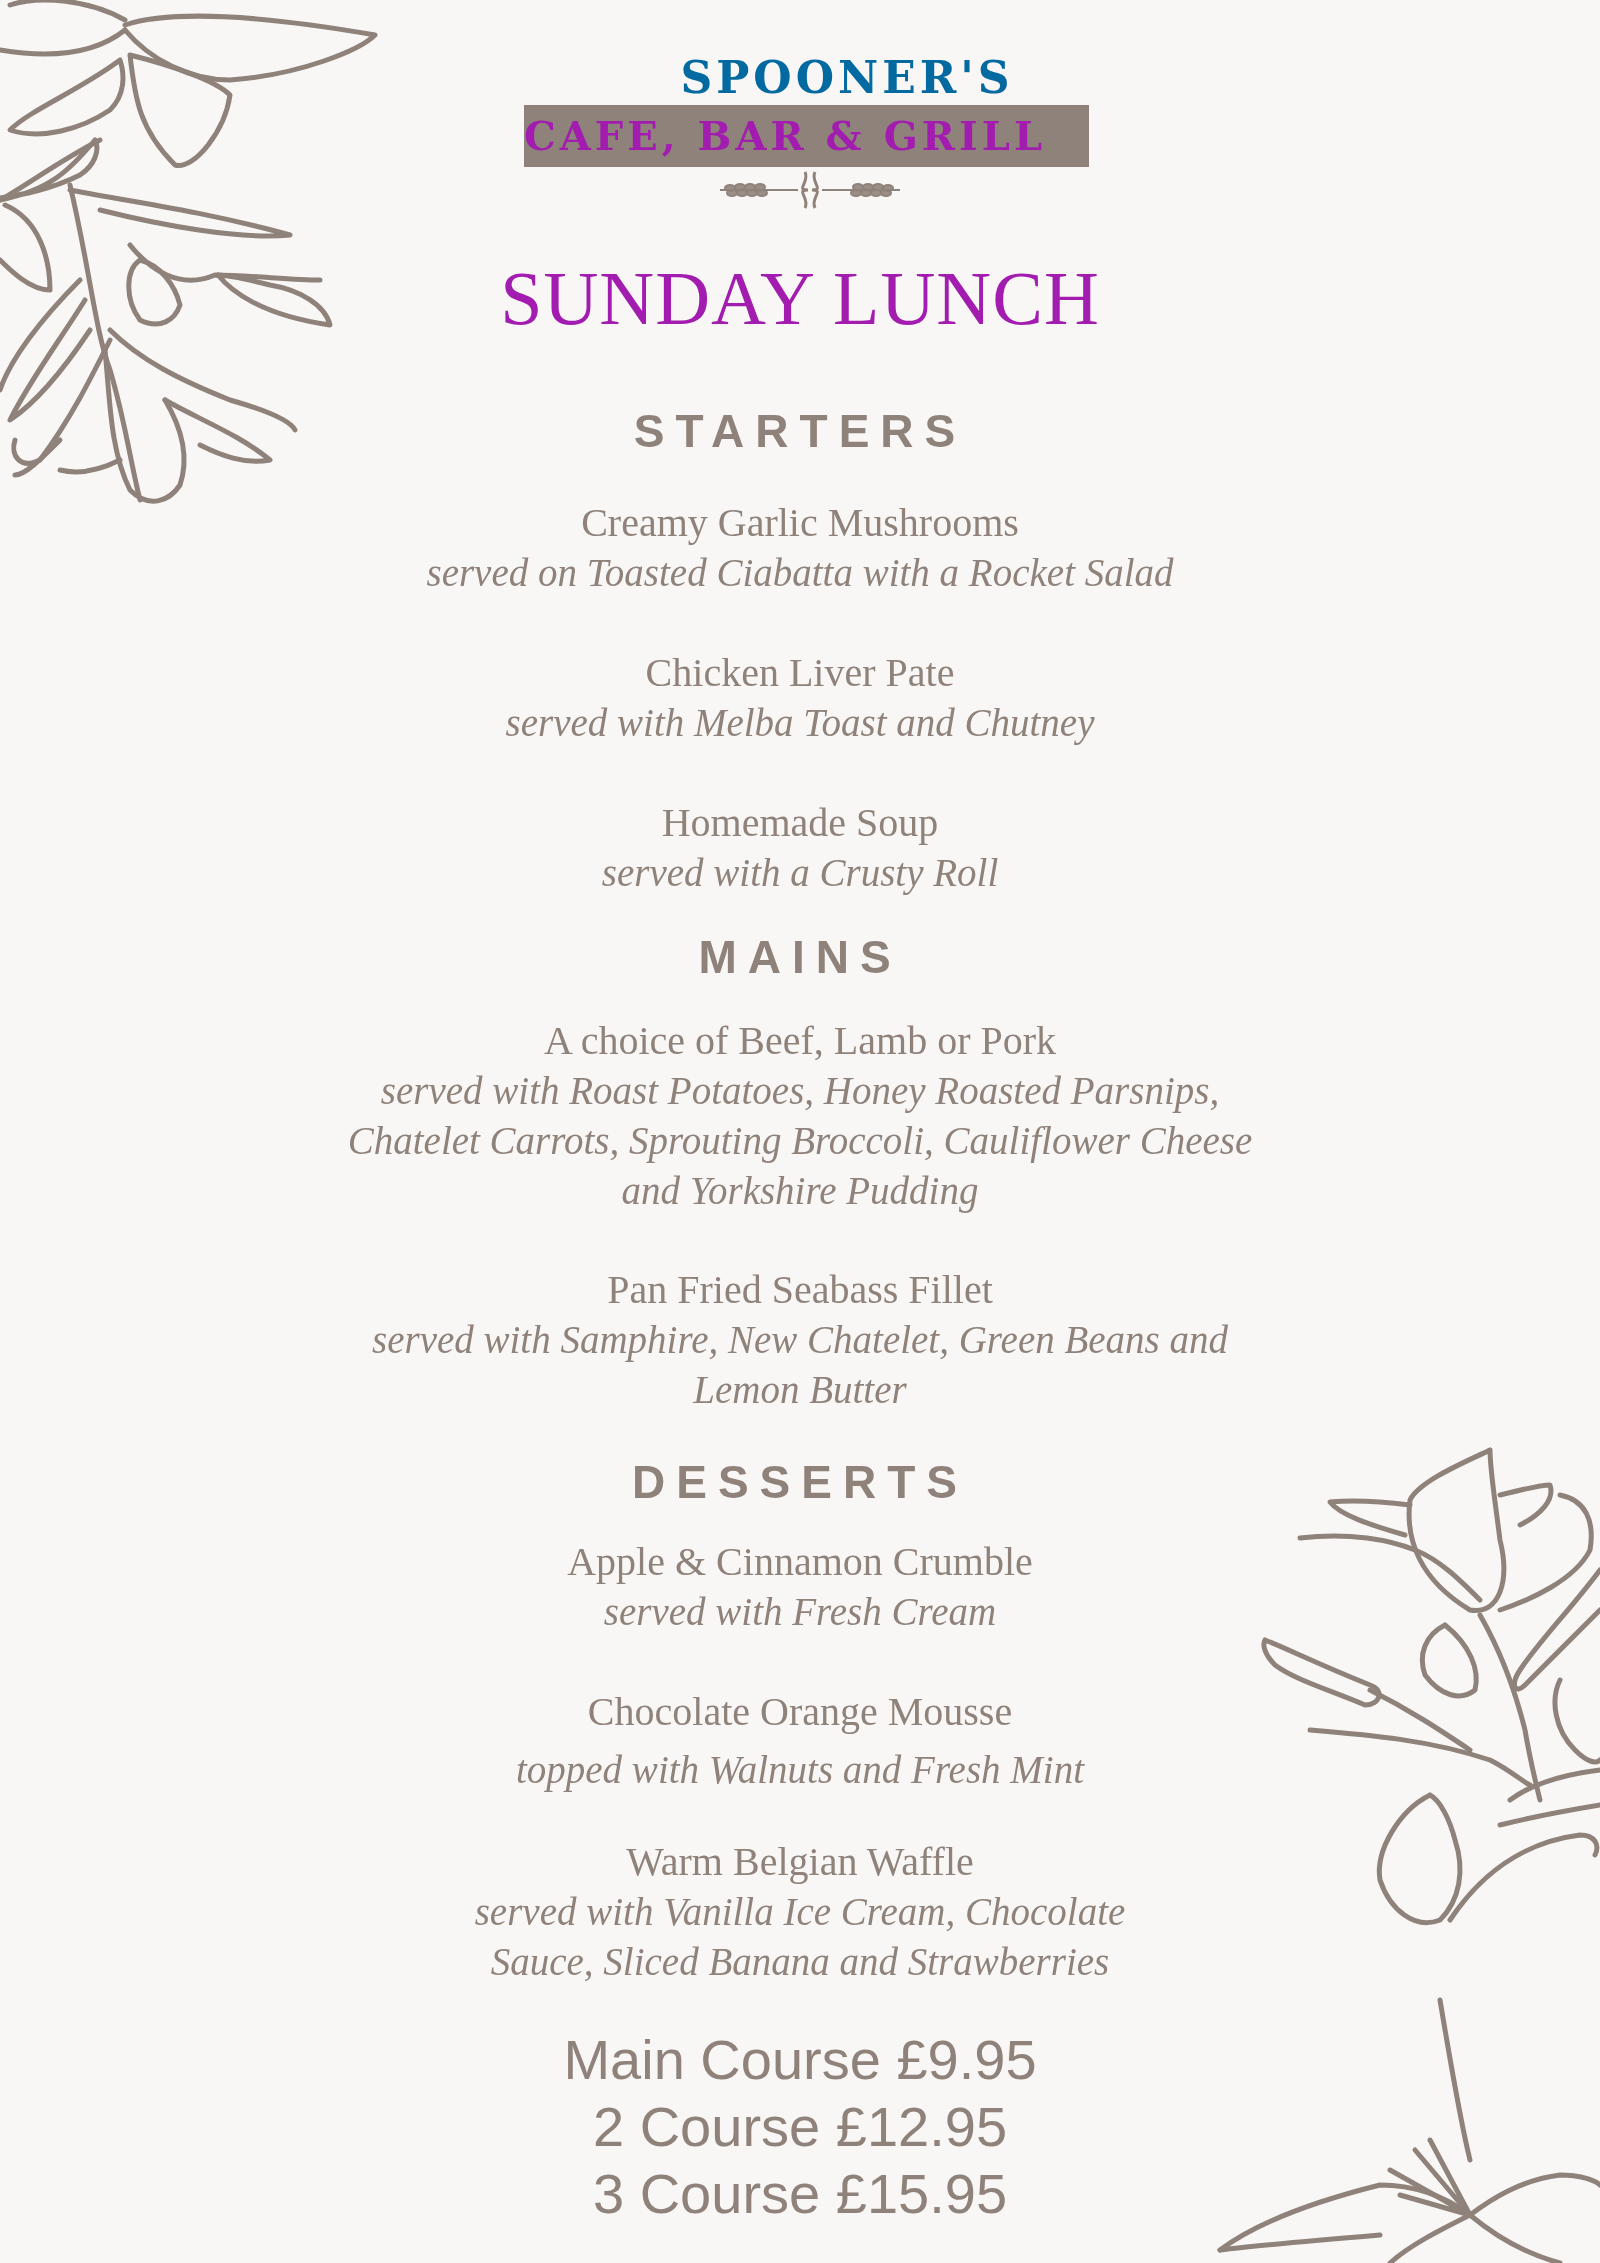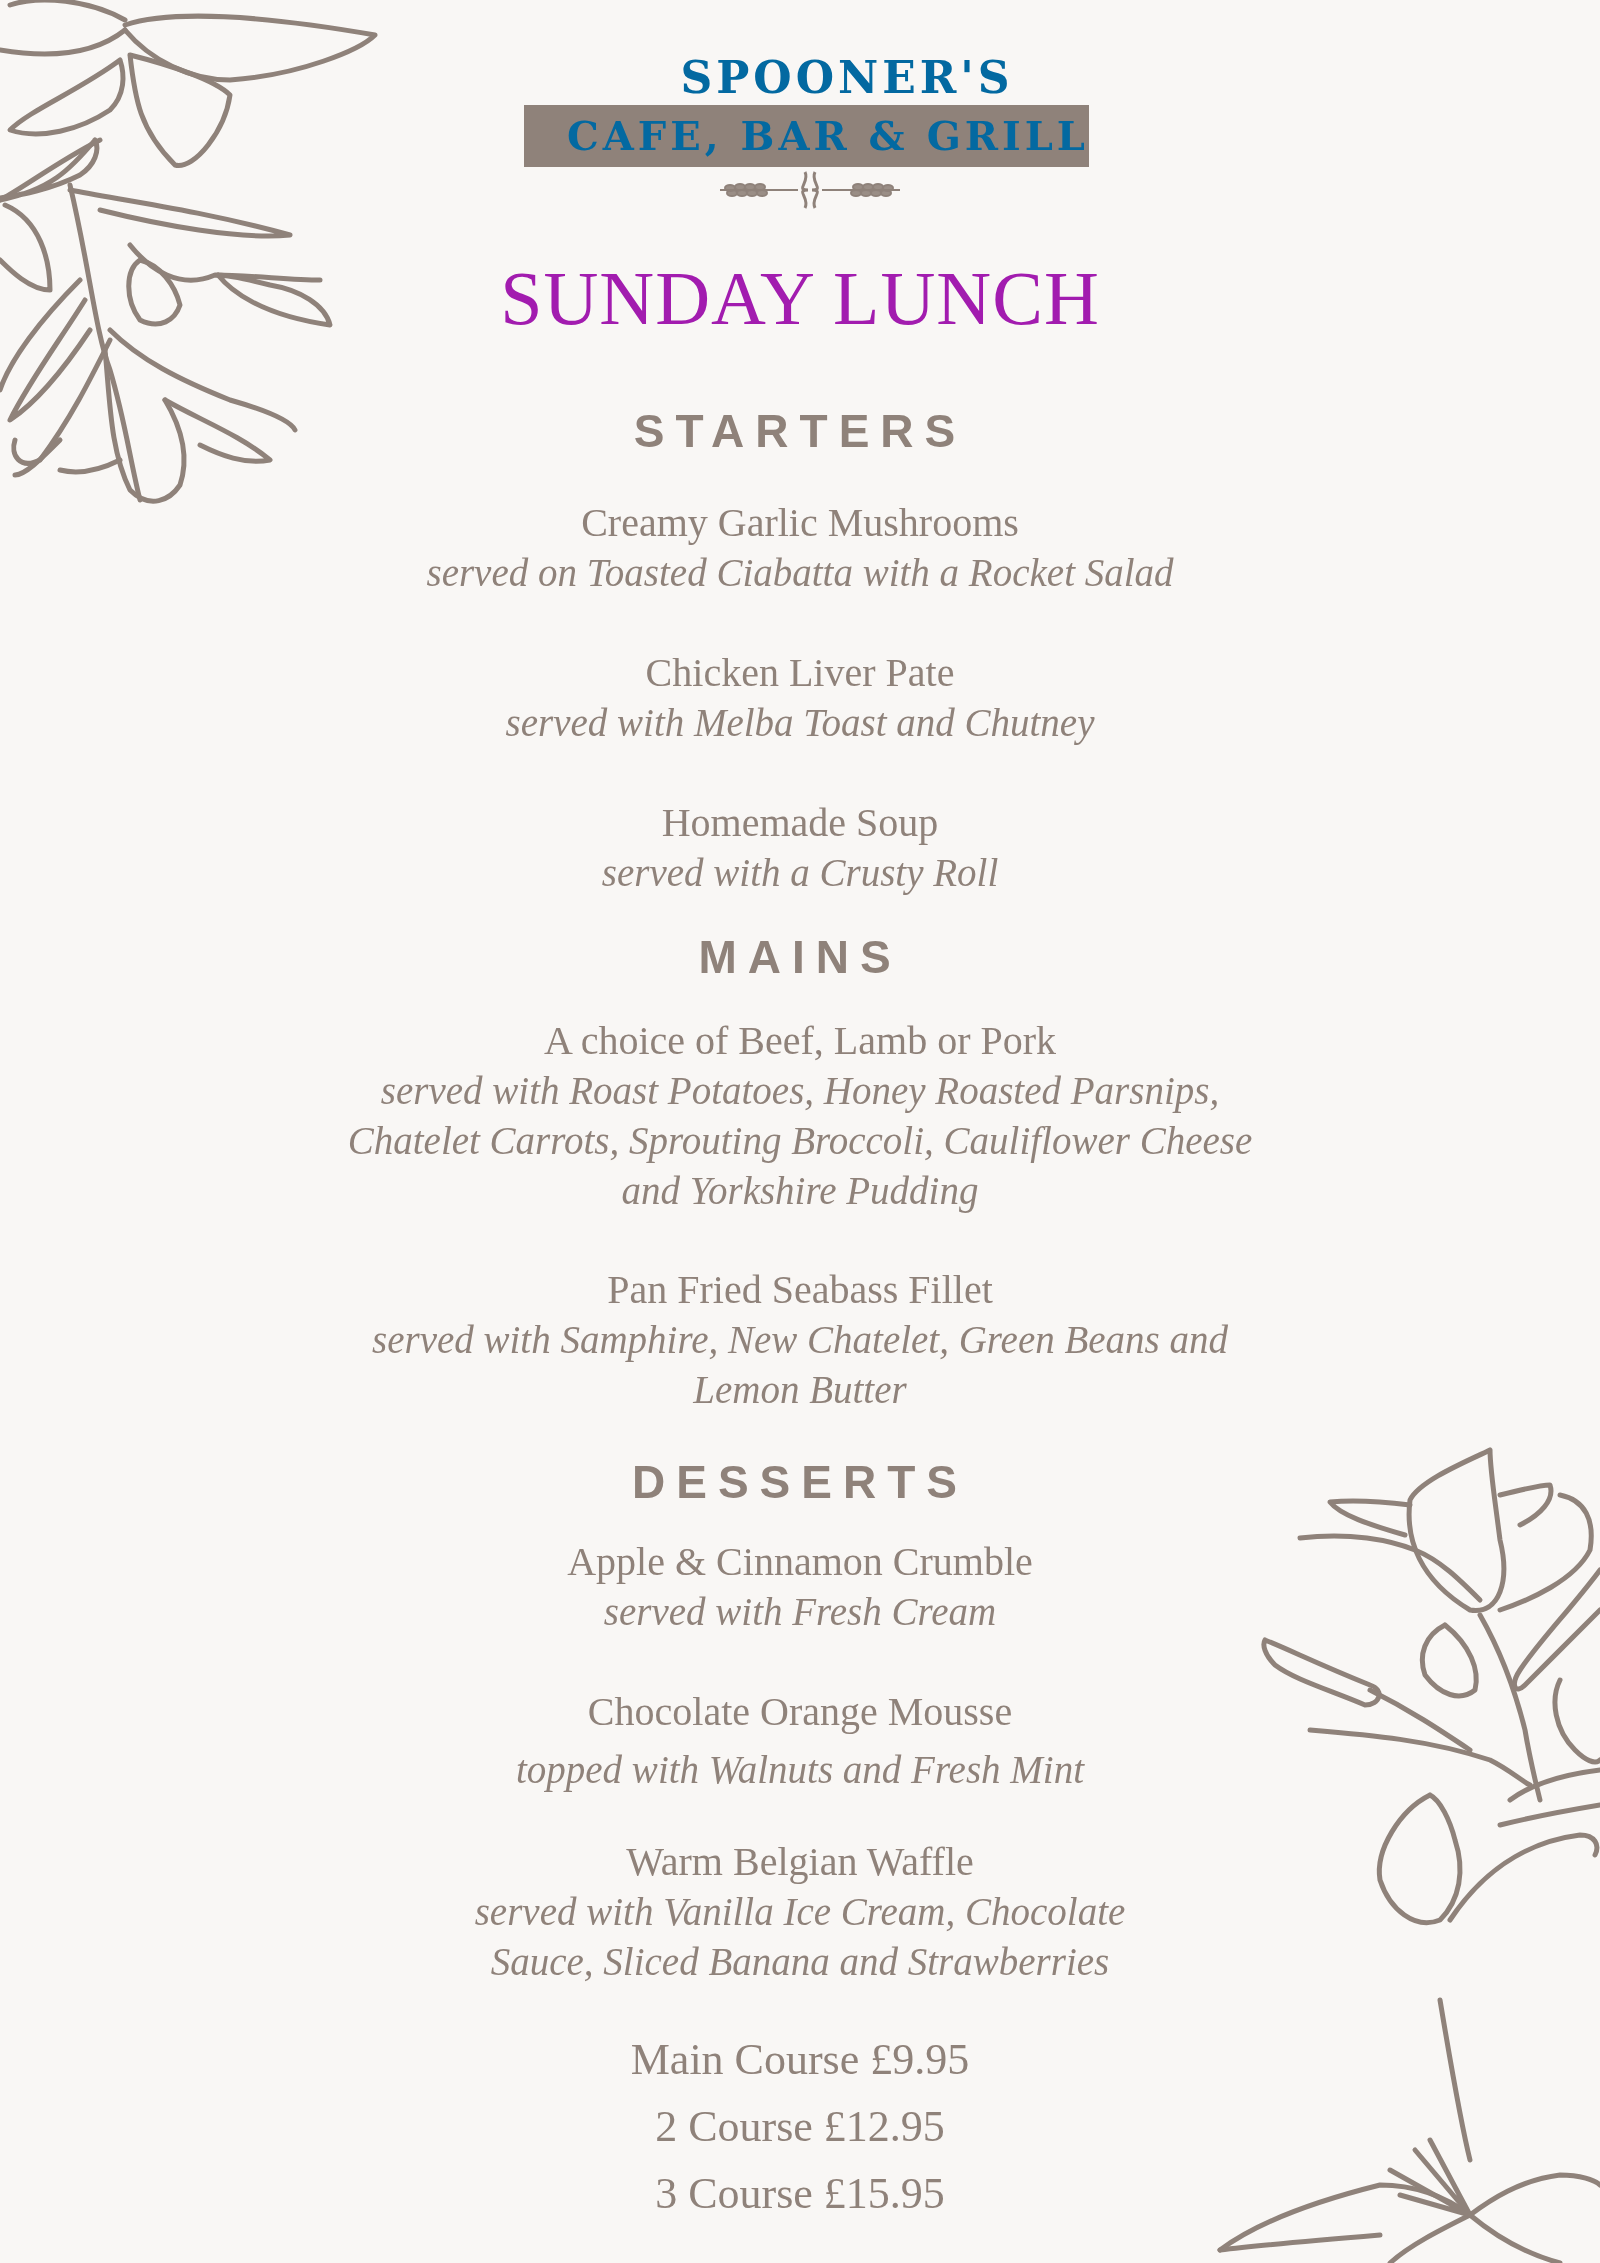--- a/index.html
+++ b/index.html
@@ -1,27 +1,27 @@
 <!DOCTYPE html>
 <html><head>
 <meta charset="utf-8">
 <style>
   html, body { margin:0; padding:0; }
   body { width:1600px; height:2263px; background:#f9f7f5; position:relative; overflow:hidden; color:#8f827a; }
   .abs { position:absolute; left:0; width:1600px; text-align:center; }
   .brand-top { top:52px; font-family:"DejaVu Serif", serif; font-weight:bold; font-size:44px; letter-spacing:4px; color:#0369a1;padding-left:47px; }
   .banner { position:absolute; left:524px; top:105px; width:565px; height:62px; background:#8f827a; }
-  .banner-text { position:absolute; left:524px; top:105px; width:565px; height:62px; line-height:62px; text-align:right; font-family:"DejaVu Serif", serif; font-weight:bold; font-size:40px; letter-spacing:4px; color:#0369a1; white-space:nowrap; }
+  .banner-text { position:absolute; left:524px; top:105px; width:565px; height:62px; line-height:62px; text-align:left; font-family:"DejaVu Serif", serif; font-weight:bold; font-size:40px; letter-spacing:4px; color:#a21caf; white-space:nowrap; }
   .wheat { position:absolute; left:660px; top:168px; width:300px; height:44px; }
   .title { top:255px; font-family:"Liberation Serif", serif; font-size:76px; letter-spacing:1px; color:#a21caf; }
   .section { font-family:"Liberation Sans", sans-serif; font-weight:bold; font-size:46px; letter-spacing:11px; color:#8f827a; }
   .item-name { font-family:"Liberation Serif", serif; font-size:40px; color:#8f827a; line-height:50px; }
   .item-desc { font-family:"Liberation Serif", serif; font-style:italic; font-size:39px; color:#8f827a; line-height:50px; }
   .desc-wrap { left:320px; width:960px; }
-  .price { font-family:Liberation Serif, serif; font-size:44px; color:#8f827a; line-height:67px; }
+  .price { font-family:Liberation Sans, sans-serif; font-size:56px; color:#8f827a; line-height:67px; }
   .flora { position:absolute; fill:none; stroke:#8f827a; stroke-linecap:round; stroke-linejoin:round; }
 </style>
 </head>
 <body>
 
 <svg class="flora" style="left:0;top:0;" width="400" height="820" viewBox="0 0 400 820" stroke-width="5">
   <path d="M125 20 C 90 0, 40 -5, 10 5"></path>
   <path d="M125 25 C 170 10, 260 15, 375 35 C 360 50, 300 75, 230 80 C 190 80, 150 60, 125 30"></path>
   <path d="M125 30 C 100 50, 60 60, 0 50"></path>
   <path d="M130 55 C 135 100, 140 130, 175 165 C 195 170, 225 130, 230 95 C 215 80, 170 65, 130 55"></path>

